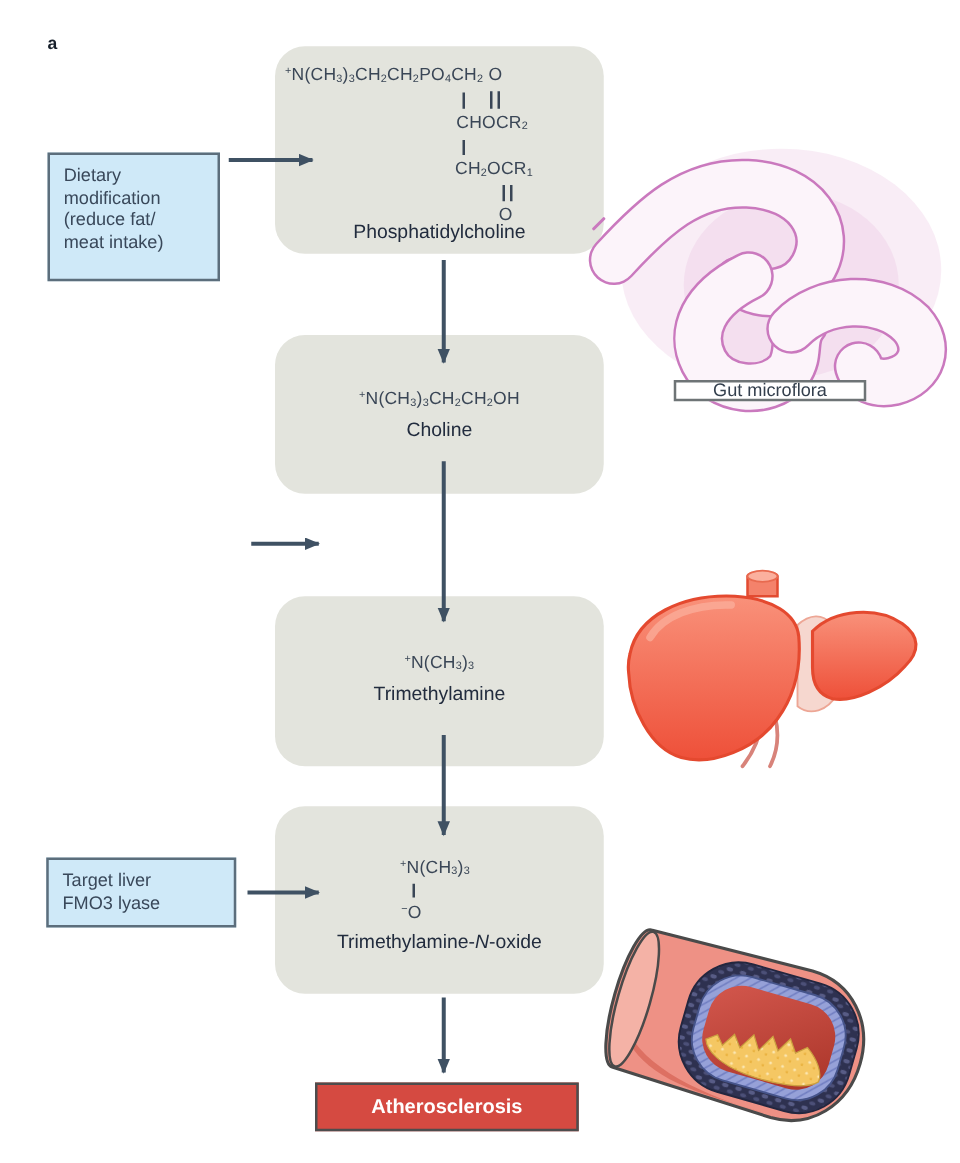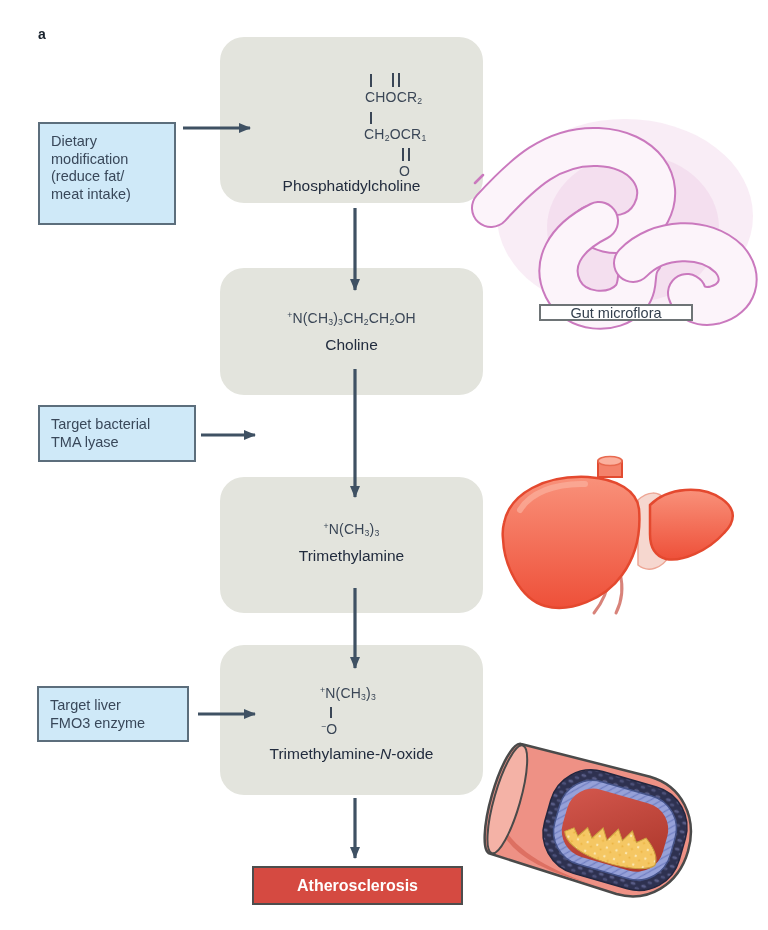--- a/index.html
+++ b/index.html
@@ -27,20 +27,21 @@
   .overlay{position:absolute;left:0;top:0;pointer-events:none;}
 </style>
 </head>
 <body>
 
 <div id="fig">
 
   <div class="abs panel-label" style="left:38px;top:26px;">a</div>
 
   <div class="abs graybox" style="left:220px;top:37px;width:263px;height:166px;">
+    <div class="abs formula" style="left:8px;top:14px;"><sup>+</sup>N(CH<sub>3</sub>)<sub>3</sub>CH<sub>2</sub>CH<sub>2</sub>PO<sub>4</sub>CH<sub>2</sub> O</div>
     <div class="abs bond" style="left:150px;top:37px;height:13px;"></div>
     <div class="abs dbond" style="left:172px;top:36px;height:14px;"></div>
     <div class="abs formula" style="left:145px;top:52px;">CHOCR<sub>2</sub></div>
     <div class="abs bond" style="left:150px;top:75px;height:12px;"></div>
     <div class="abs formula" style="left:144px;top:89px;">CH<sub>2</sub>OCR<sub>1</sub></div>
     <div class="abs dbond" style="left:182px;top:111px;height:13px;"></div>
     <div class="abs formula" style="left:179px;top:126px;">O</div>
     <div class="abs cname center" style="top:140px;">Phosphatidylcholine</div>
   </div>
 
@@ -144,25 +145,23 @@
       <line x1="198" y1="714" x2="255" y2="714" marker-end="url(#ah)"></line>
       <line x1="355" y1="798" x2="355" y2="858" marker-end="url(#ah)"></line>
     </g>
   </svg>
 
   <div class="abs bluebox" style="left:38px;top:78px;width:138px;height:103px;margin-top:44px;">Dietary
 modification
 (reduce fat/
 meat intake)</div>
 
-  <div class="abs bluebox" style="left:38px;top:405px;width:158px;height:57px;">Target bacterial
-TMA lyase</div>
 
   <div class="abs bluebox" style="left:37px;top:686px;width:152px;height:56px;">Target liver
-FMO3 enzyme</div>
+FMO3 lyase</div>
 
   <div class="abs gutlabel" style="left:519px;top:304px;width:154px;height:17px;margin-left:20px;">
     <span>Gut microflora</span>
   </div>
 
   <div class="abs outcome" style="left:252px;top:866px;width:211px;height:39px;">
     <span>Atherosclerosis</span>
   </div>
 
 </div>

